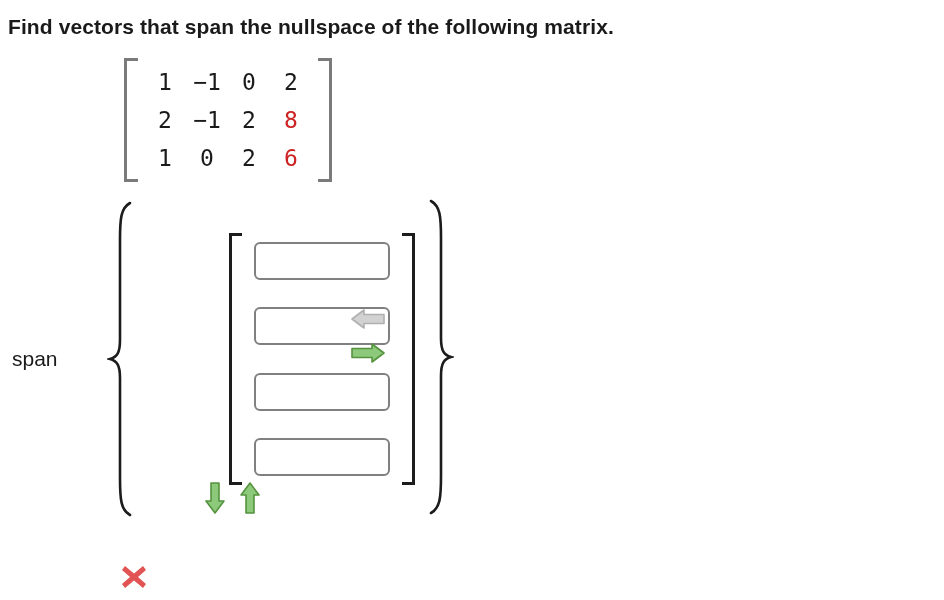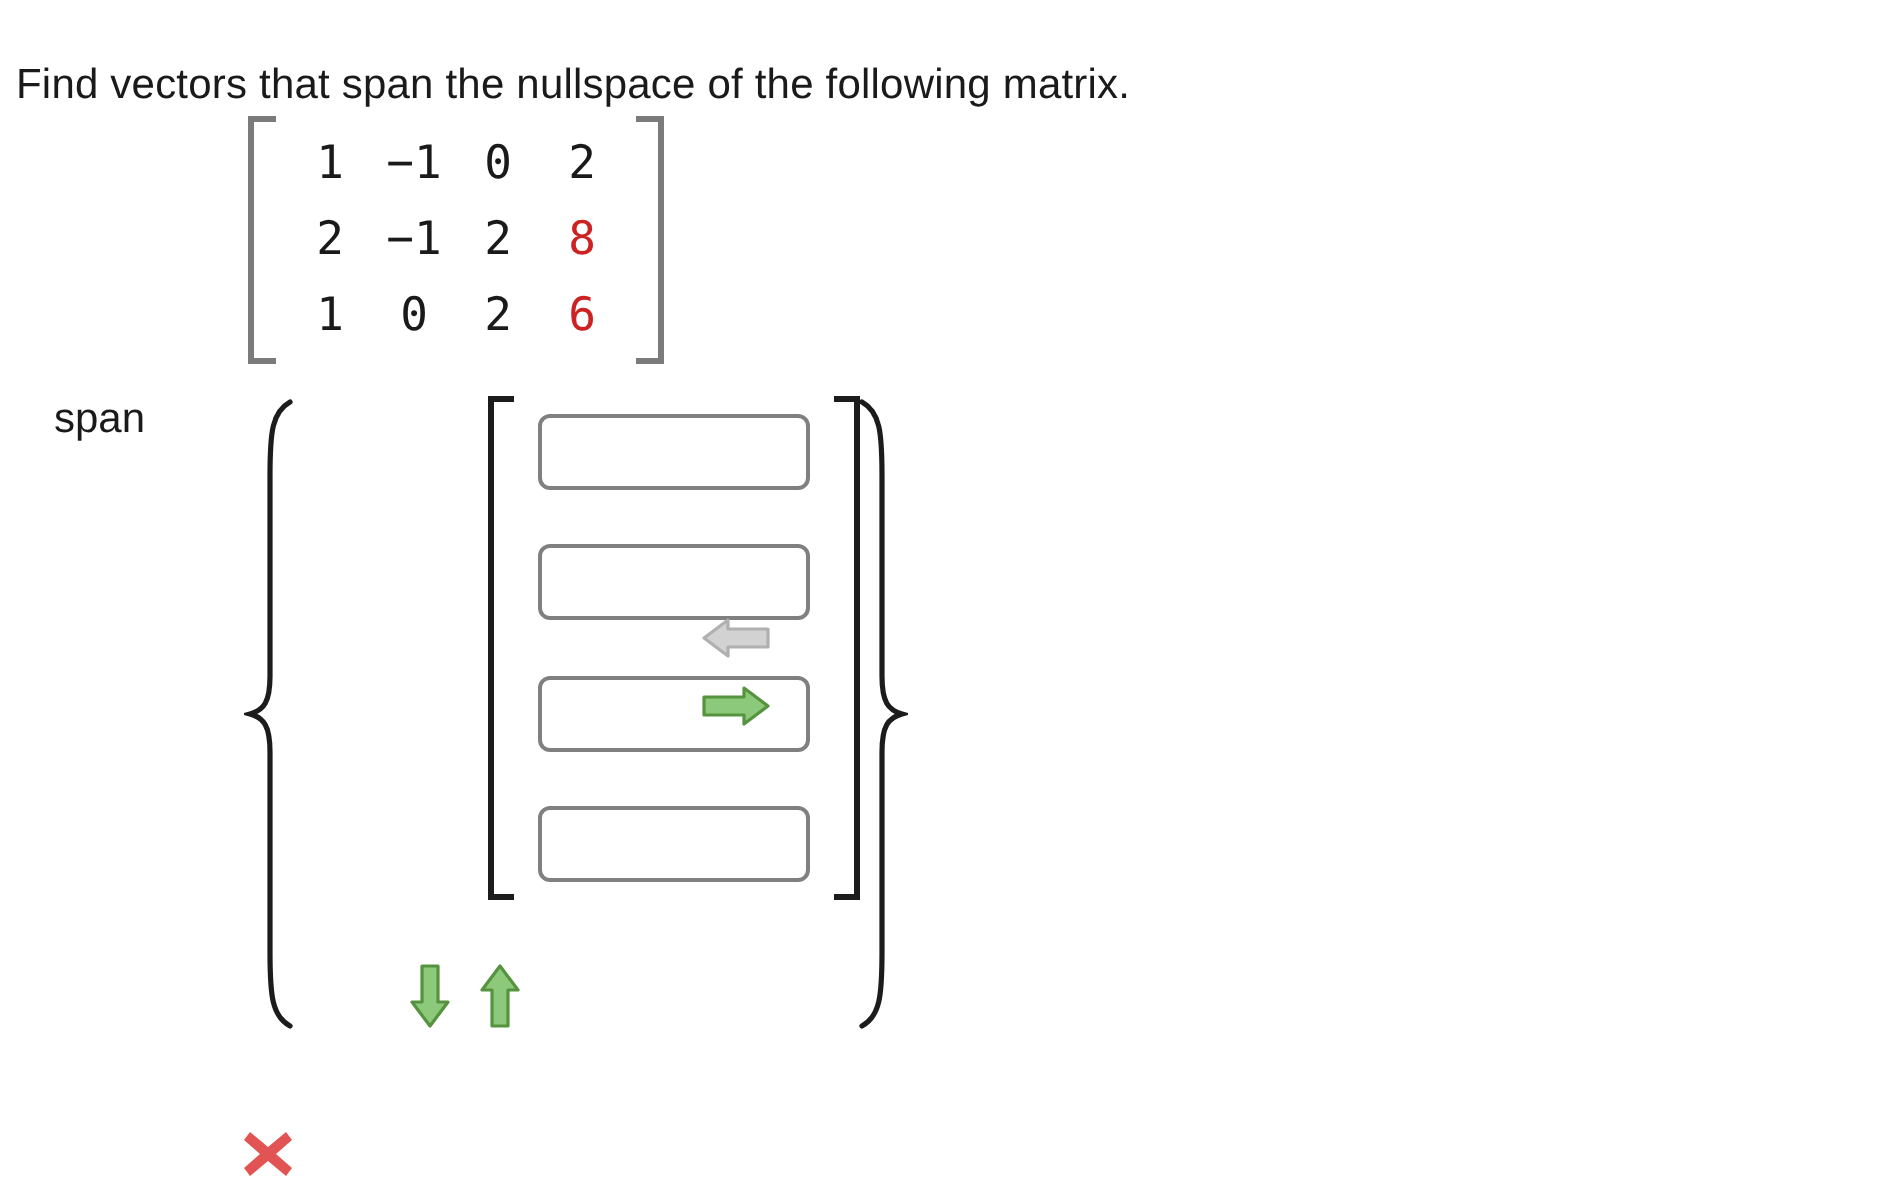--- a/index.html
+++ b/index.html
@@ -13,26 +13,27 @@
     position: relative;
     font-family: "Liberation Sans", sans-serif;
     color: #000000;
     overflow: hidden;
   }
 
   
   .question-text {
     position: absolute;
     left: 8px;
-    top: 28px;
+    top: 12px;
     font-size: 21px;
     line-height: 30px;
     color: #1a1a1a;
     white-space: nowrap;
     letter-spacing: 0.1px;
+    font-weight: bold;
   }
 
   
   .matrix-block {
     position: absolute;
     left: 124px;
     top: 58px;
     display: flex;
     align-items: stretch;
   }
@@ -61,23 +62,24 @@
     line-height: 38px;
     text-align: center;
     width: 42px;
     color: #1a1a1a;
   }
   .matrix-cell.accent { color: #cc2222; }
 
   
   .span-area {
     position: absolute;
-    left: 27px;
+    left: 12px;
     top: 198px;
     display: flex;
+    align-items: center;
     height: 322px;
     gap: 48px;
   }
   .span-label {
     font-size: 21px;
     color: #1a1a1a;
     padding-right: 1px;
   }
   .curly {
     width: 26px;

